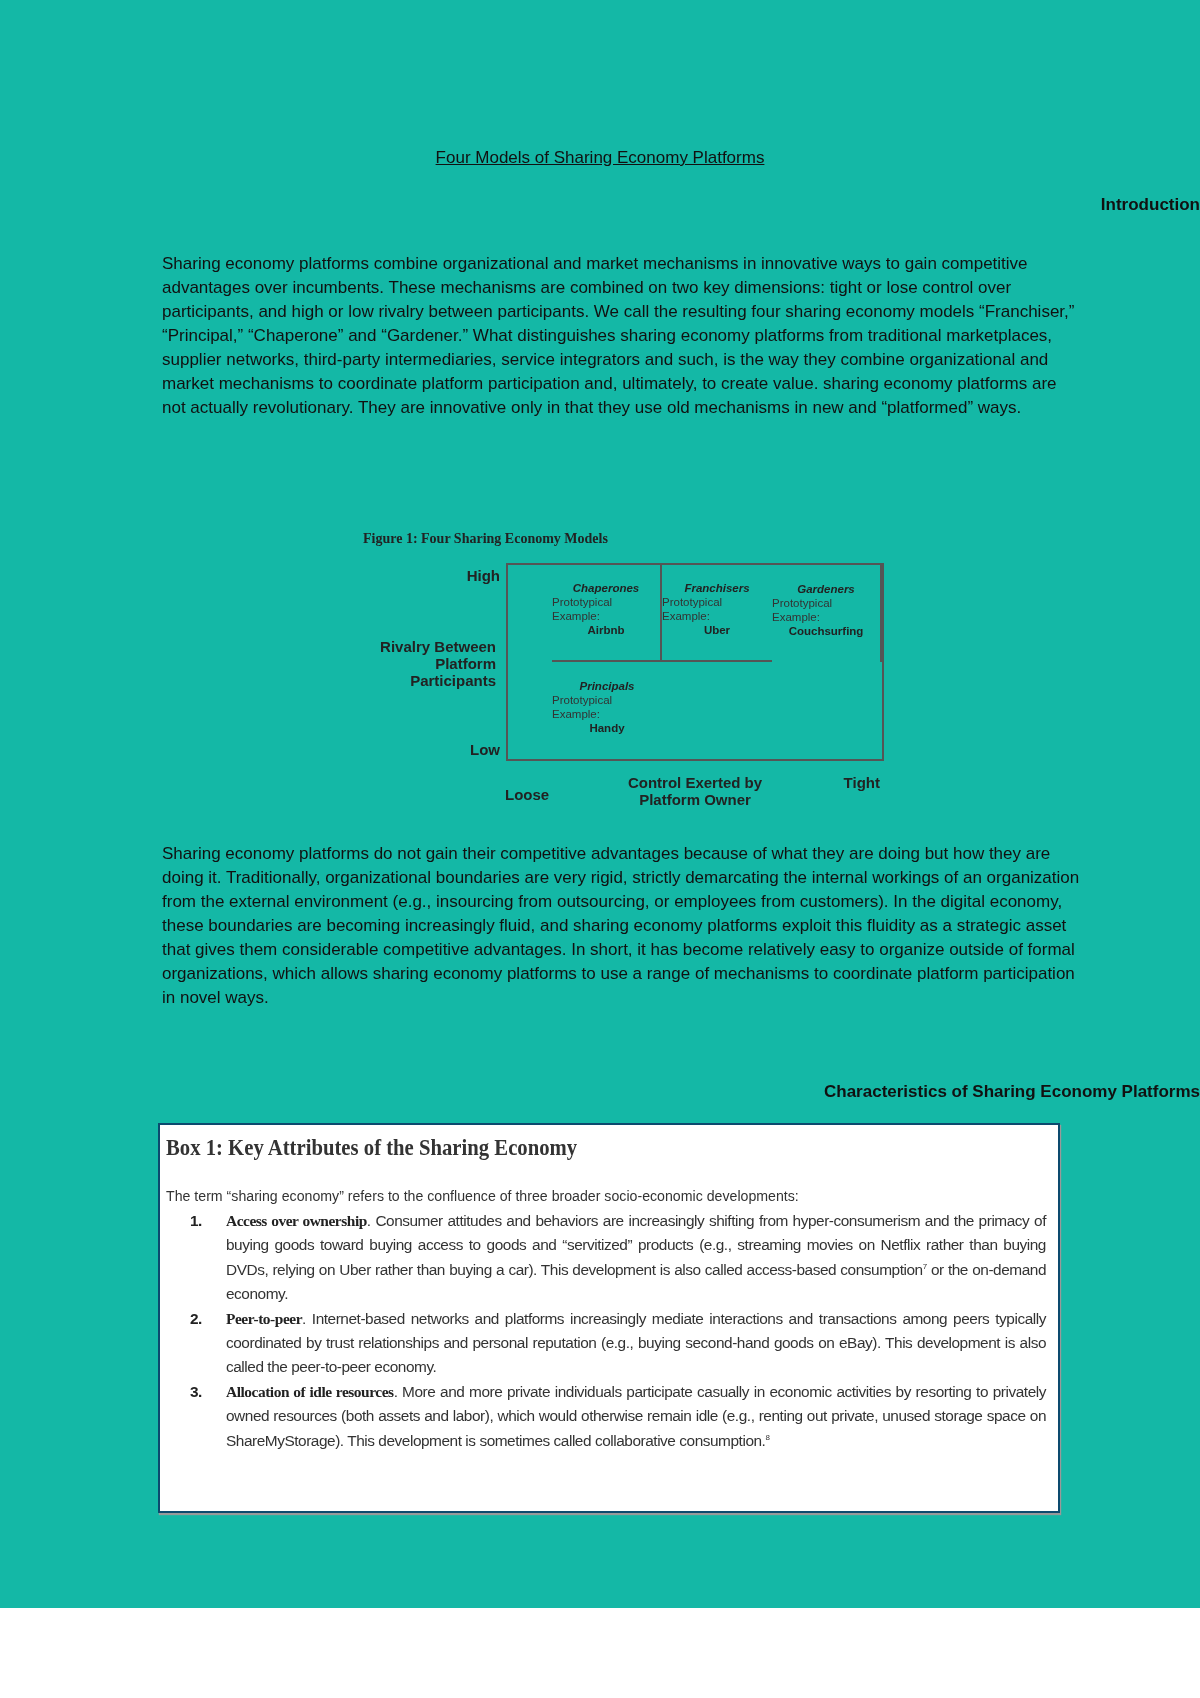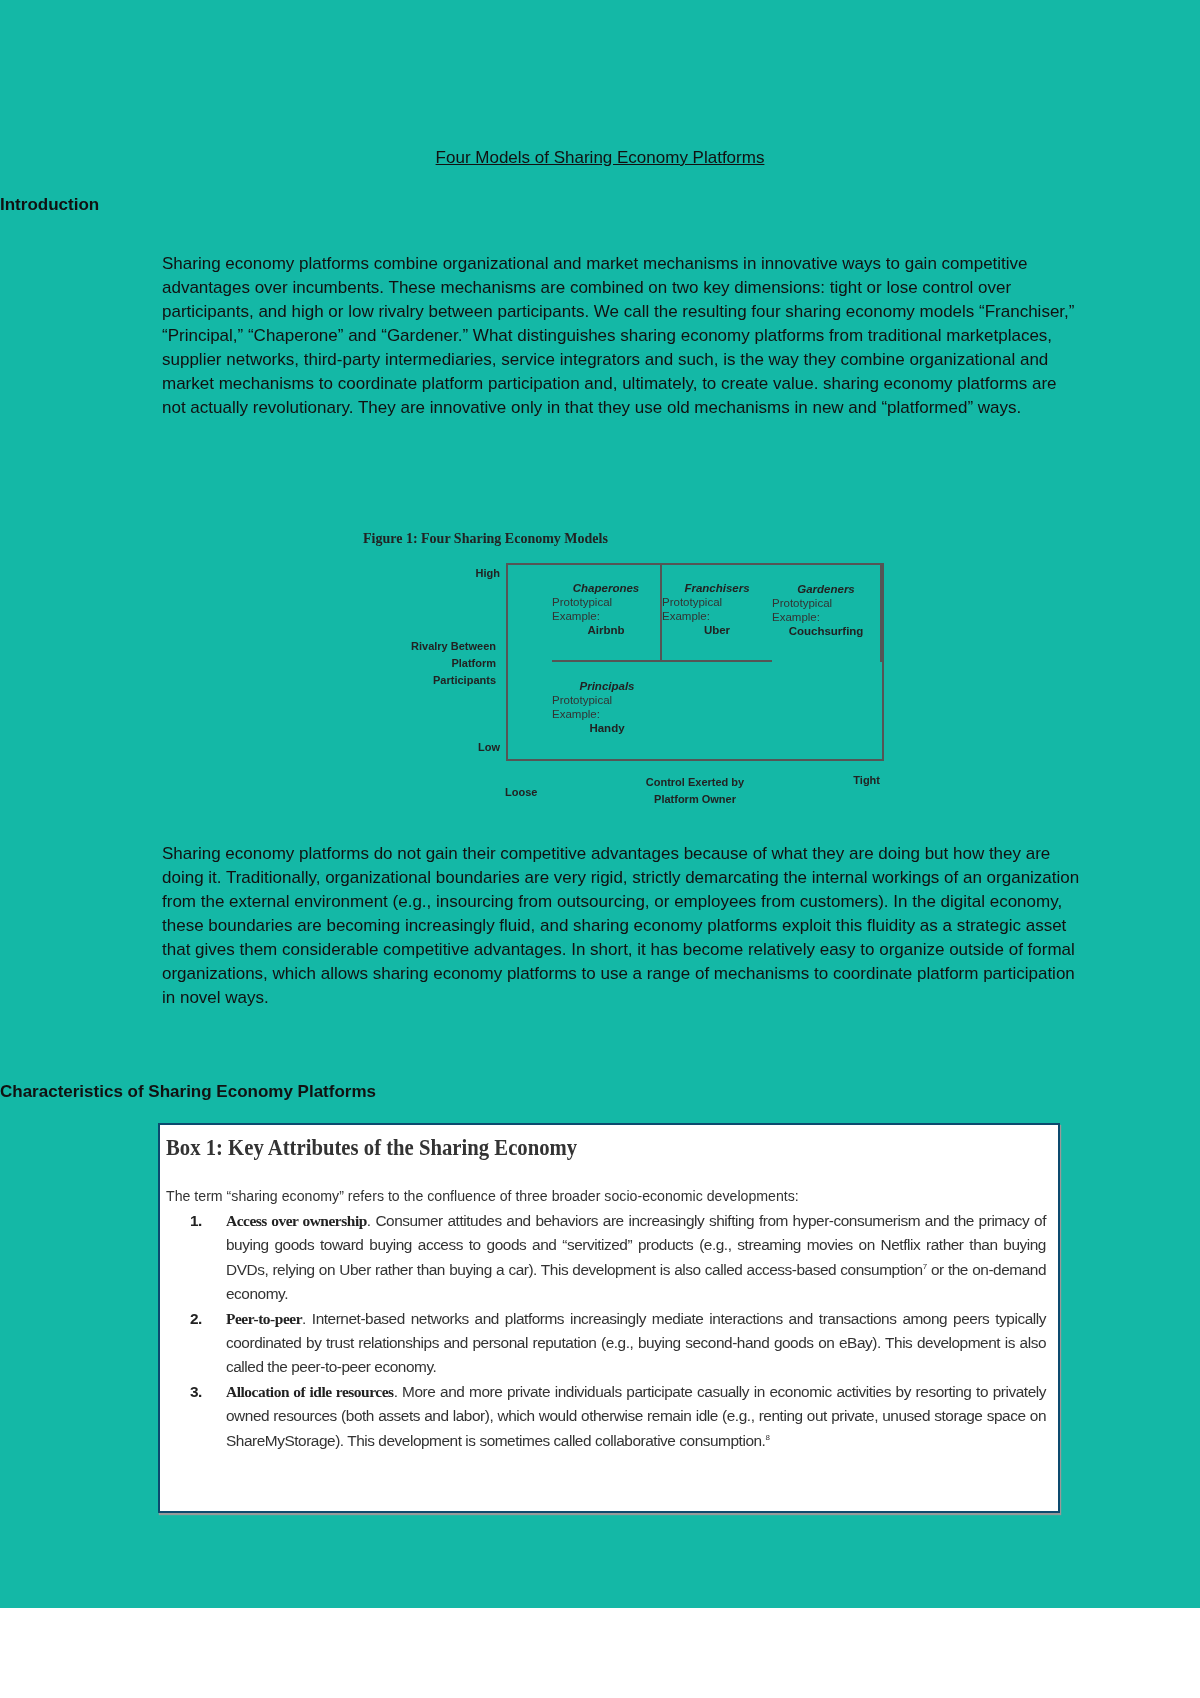--- a/index.html
+++ b/index.html
@@ -4,36 +4,36 @@
   <style>
     html, body { margin: 0; padding: 0; background: #ffffff; }
     body { width: 1200px; height: 1698px; position: relative; overflow: hidden; color: #111; }
     .page { position: absolute; left: 0; top: 0; width: 1200px; height: 1608px; background: #14b8a6; }
     .body-font { font-family: "Liberation Sans", "DejaVu Sans", sans-serif; }
     .title {
       position: absolute; top: 148px; left: 0; width: 1200px; text-align: center;
       font-size: 17px; text-decoration: underline; color: #111;
     }
     .heading {
-      position: absolute; left: 0; width: 1200px; text-align: left;
+      position: absolute; left: 0; width: 1200px; text-align: right;
       font-size: 17px; font-weight: bold; color: #111;
     }
     .para {
       position: absolute; left: 146px; width: 920px;
       font-size: 17px; line-height: 24px; color: #111; margin: 16px;
     }
     
     .figure { position: absolute; left: 360px; top: 530px; width: 540px; height: 280px; }
     .fig-caption {
       position: absolute; left: 3px; top: 1px;
       font-family: "Liberation Serif", "DejaVu Serif", serif; font-weight: bold; font-size: 14px; color: #222;
     }
     .fig-label {
       position: absolute; font-family: "Liberation Sans", sans-serif; font-weight: bold;
-      font-size: 11px; color: #222; text-align: right;
+      font-size: 15px; color: #222; text-align: right;
     }
     .grid {
       position: absolute; left: 146px; top: 33px; width: 378px; height: 198px;
       border-top: 2px solid #555; border-bottom: 2px solid #555; border-left: 2px solid #555; border-right: 2px solid #555;
       display: grid; grid-template-columns: 1fr 1fr 1fr; grid-template-rows: 1fr 1fr;
       box-sizing: border-box;
       padding-left: 44px;
     }
     .cell {
       display: flex; flex-direction: column; align-items: center; justify-content: center;

